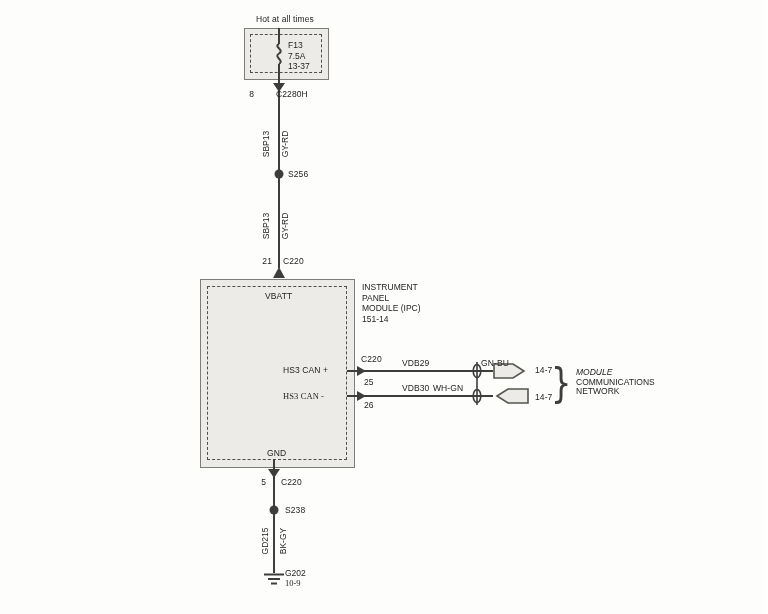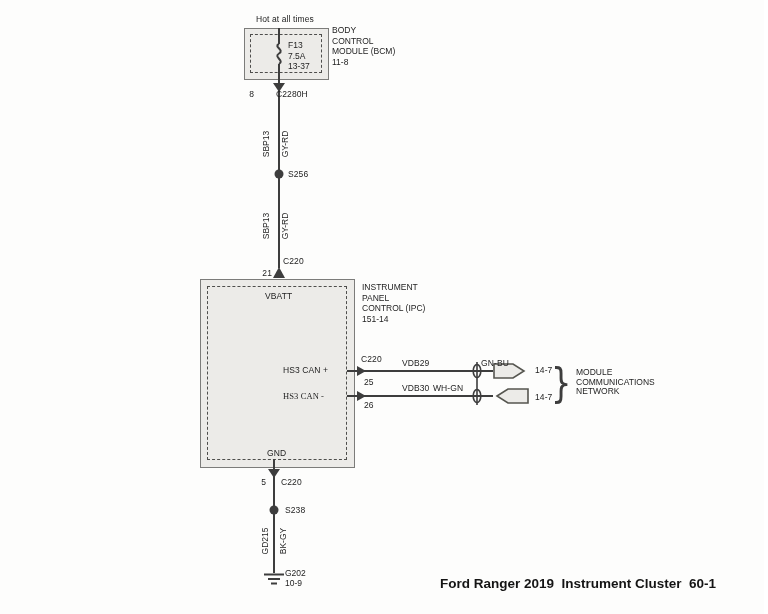--- a/index.html
+++ b/index.html
@@ -71,51 +71,45 @@
       <ellipse cx="477" cy="396" rx="3.8" ry="6.5"></ellipse>
     </g>
     <g fill="#ecebe8" stroke="#55554f" stroke-width="1.6">
       <polygon points="494,364 513,364 524,371 513,378 494,378"></polygon>
       <polygon points="497,396 508,389 528,389 528,403 508,403"></polygon>
     </g>
   </svg>
 
   <div class="lbl" style="left:256px;top:14px;">Hot at all times</div>
 
-  <div class="lines" style="position:absolute;left:332px;top:25px;">
-    <div class="lbl-line">BODY</div>
-    <div class="lbl-line">CONTROL</div>
-    <div class="lbl-line">MODULE (BCM)</div>
-    <div class="lbl-line">11-8</div>
-  </div>
 
   <div class="lines" style="position:absolute;left:288px;top:40px;">
     <div class="lbl-line">F13</div>
     <div class="lbl-line">7.5A</div>
     <div class="lbl-line">13-37</div>
   </div>
 
   <div class="lbl r" style="left:240px;top:89px;width:14px;">8</div>
   <div class="lbl" style="left:276px;top:89px;">C2280H</div>
 
   <div class="vlbl" style="left:266px;top:144px;">SBP13</div>
   <div class="vlbl" style="left:285px;top:144px;">GY-RD</div>
 
   <div class="lbl" style="left:288px;top:169px;">S256</div>
 
   <div class="vlbl" style="left:266px;top:226px;">SBP13</div>
   <div class="vlbl" style="left:285px;top:226px;">GY-RD</div>
 
-  <div class="lbl r" style="left:252px;top:256px;width:20px;margin-top:12px;">21</div>
+  <div class="lbl r" style="left:252px;top:256px;width:20px;">21</div>
   <div class="lbl" style="left:283px;top:256px;">C220</div>
 
   <div class="lines" style="position:absolute;left:362px;top:282px;">
     <div class="lbl-line">INSTRUMENT</div>
     <div class="lbl-line">PANEL</div>
-    <div class="lbl-line">CONTROL (IPC)</div>
+    <div class="lbl-line">MODULE (IPC)</div>
     <div class="lbl-line">151-14</div>
   </div>
 
   <div class="lbl" style="left:265px;top:291px;">VBATT</div>
   <div class="lbl" style="left:283px;top:365px;">HS3 CAN +</div>
   <div class="lbl" style="left:283px;top:391px;font-family:Liberation Serif, serif;">HS3 CAN -</div>
   <div class="lbl" style="left:267px;top:448px;">GND</div>
 
   <div class="lbl" style="left:361px;top:354px;">C220</div>
   <div class="lbl" style="left:364px;top:377px;">25</div>
@@ -125,32 +119,31 @@
   <div class="lbl" style="left:433px;top:358px;margin-left:48px;">GN-BU</div>
   <div class="lbl" style="left:402px;top:383px;">VDB30</div>
   <div class="lbl" style="left:433px;top:383px;">WH-GN</div>
 
   <div class="lbl" style="left:535px;top:365px;">14-7</div>
   <div class="lbl" style="left:535px;top:392px;">14-7</div>
 
   <div class="brace" style="left:551px;top:362px;">}</div>
 
   <div class="lines" style="position:absolute;left:576px;top:368px;">
-    <div class="lbl-line" style="line-height:9.5px;">MODULE</div>
+    <div class="lbl-line" style="line-height:9.5px;font-style:italic;">MODULE</div>
     <div class="lbl-line" style="line-height:9.5px;">COMMUNICATIONS</div>
     <div class="lbl-line" style="line-height:9.5px;">NETWORK</div>
   </div>
 
   <div class="lbl r" style="left:254px;top:477px;width:12px;">5</div>
   <div class="lbl" style="left:281px;top:477px;">C220</div>
   <div class="lbl" style="left:285px;top:505px;">S238</div>
 
   <div class="vlbl" style="left:265px;top:541px;">GD215</div>
   <div class="vlbl" style="left:283px;top:541px;">BK-GY</div>
 
   <div class="lines" style="position:absolute;left:285px;top:569px;">
     <div class="lbl-line" style="line-height:9.5px;">G202</div>
-    <div class="lbl-line" style="line-height:9.5px;">10-9</div>
+    <div class="lbl-line" style="line-height:9.5px;font-family:Liberation Serif, serif;">10-9</div>
   </div>
 
-  <div class="footer r" style="left:440px;top:576px;width:272px;">Ford Ranger 2019  Instrument Cluster  60-1</div>
 
 </div>
 
 </body></html>

